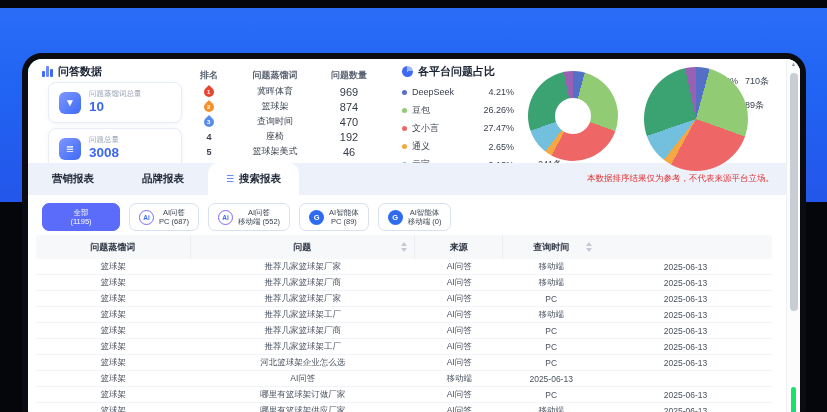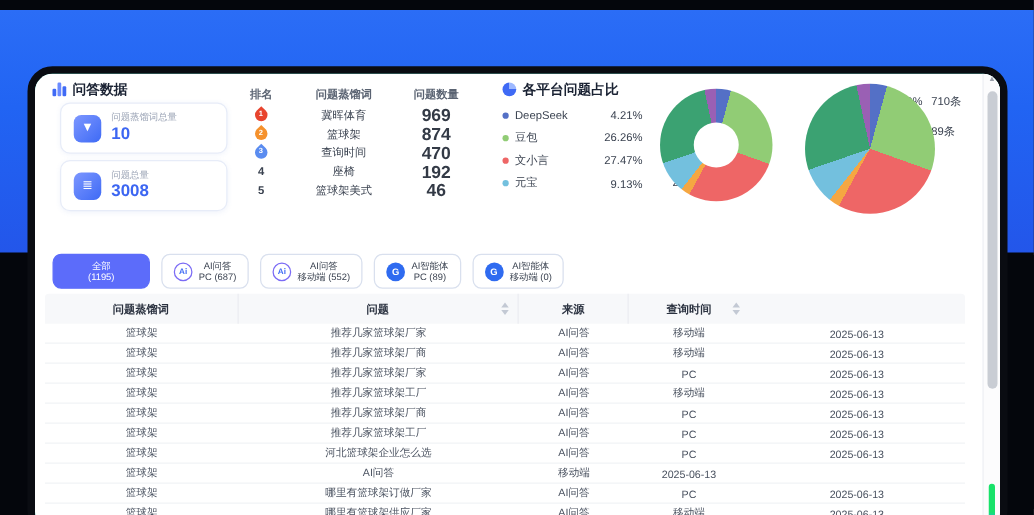--- a/index.html
+++ b/index.html
@@ -31,21 +31,21 @@
   .stat-label { font-size:7.5px; color:#9aa3b5; }
   .stat-value { font-size:13.5px; font-weight:bold; color:#3c66f2; line-height:1.2; }
 
   
   .ranking { position:absolute; left:162px; top:8px; width:186px; }
   .rk-row { display:grid; grid-template-columns:38px 94px 54px; align-items:center; height:15px; }
   .rk-head { font-size:9px; color:#5a6372; font-weight:bold; height:17px; }
   .rk-head span { text-align:center; }
   .rk-row > * { text-align:center; }
   .rk-word { font-size:9px; color:#3a4250; }
-  .rk-count { font-size:14px; font-weight:bold; color:#333a46; }
+  .rk-count { font-size:11px; font-weight:normal; color:#333a46; }
   .flame { width:10px; height:10px; margin:0 auto; border-radius:0 50% 50% 50%;
     transform:rotate(45deg); display:flex; align-items:center; justify-content:center; }
   .flame b { transform:rotate(-45deg); color:#fff; font-size:6px; }
   .rk-num { font-size:9px; color:#3a4250; font-weight:bold; }
 
   
   .legend { position:absolute; left:374px; top:24px; width:170px; }
   .lg-row { display:grid; grid-template-columns:10px 58px 44px 48px; align-items:center; height:18.2px; }
   .lg-dot { width:5px; height:5px; border-radius:50%; }
   .lg-name { font-size:9px; color:#3a4250; }
@@ -202,37 +202,56 @@
       <span class="lg-pct">26.26%</span>
       <span class="lg-cnt">693条</span>
     </div>
     <div class="lg-row">
       <span class="lg-dot" style="background-color: rgb(238, 102, 102);"></span>
       <span class="lg-name">文小言</span>
       <span class="lg-pct">27.47%</span>
       <span class="lg-cnt">725条</span>
     </div>
     <div class="lg-row">
+      <span class="lg-dot" style="background-color: rgb(245, 167, 66);"></span>
+      <span class="lg-name">通义</span>
+      <span class="lg-pct">2.65%</span>
+      <span class="lg-cnt">70条</span>
+    </div>
+    <div class="lg-row">
       <span class="lg-dot" style="background-color: rgb(115, 192, 222);"></span>
       <span class="lg-name">元宝</span>
       <span class="lg-pct">9.13%</span>
       <span class="lg-cnt">241条</span>
     </div>
   </div>
 
   <div class="donut" style="background: conic-gradient(rgb(84, 112, 198) 0%, rgb(84, 112, 198) 4.21042%, rgb(145, 204, 117) 4.21042%, rgb(145, 204, 117) 30.473%, rgb(238, 102, 102) 30.473%, rgb(238, 102, 102) 57.9458%, rgb(245, 167, 66) 57.9458%, rgb(245, 167, 66) 60.5961%, rgb(115, 192, 222) 60.5961%, rgb(115, 192, 222) 69.727%, rgb(59, 162, 114) 69.727%, rgb(59, 162, 114) 96.6297%, rgb(154, 96, 180) 96.6297%, rgb(154, 96, 180) 100%);"></div>
 
   <div class="pie-label" style="left:646px; top:16px;">
     <span>AI问答</span><span>26.90%</span><span>710条</span>
   </div>
   <div class="pie-label" style="left:642px; top:40px;">
     <span>AI智能体</span><span>3.37%</span><span>89条</span>
   </div>
   <div class="pie" style="background: conic-gradient(rgb(84, 112, 198) 0%, rgb(84, 112, 198) 4.21042%, rgb(145, 204, 117) 4.21042%, rgb(145, 204, 117) 30.473%, rgb(238, 102, 102) 30.473%, rgb(238, 102, 102) 57.9458%, rgb(245, 167, 66) 57.9458%, rgb(245, 167, 66) 60.5961%, rgb(115, 192, 222) 60.5961%, rgb(115, 192, 222) 69.727%, rgb(59, 162, 114) 69.727%, rgb(59, 162, 114) 96.6297%, rgb(154, 96, 180) 96.6297%, rgb(154, 96, 180) 100%);"></div>
 
+  <div class="tabrow">
+    <div class="tab">
+      <span>营销报表</span>
+    </div>
+    <div class="tab">
+      <span>品牌报表</span>
+    </div>
+    <div class="tab active">
+      <span class="tab-ico">☰</span>
+      <span>搜索报表</span>
+    </div>
+    <div class="note">本数据排序结果仅为参考，不代表来源平台立场。</div>
+  </div>
 
   <div class="chips">
     <div class="chip active">
       <span class="txt">
         <div class="l1">全部</div>
         <div class="l2">(1195)</div>
       </span>
     </div>
     <div class="chip">
       <span class="ai-qa-ico">Ai</span>

